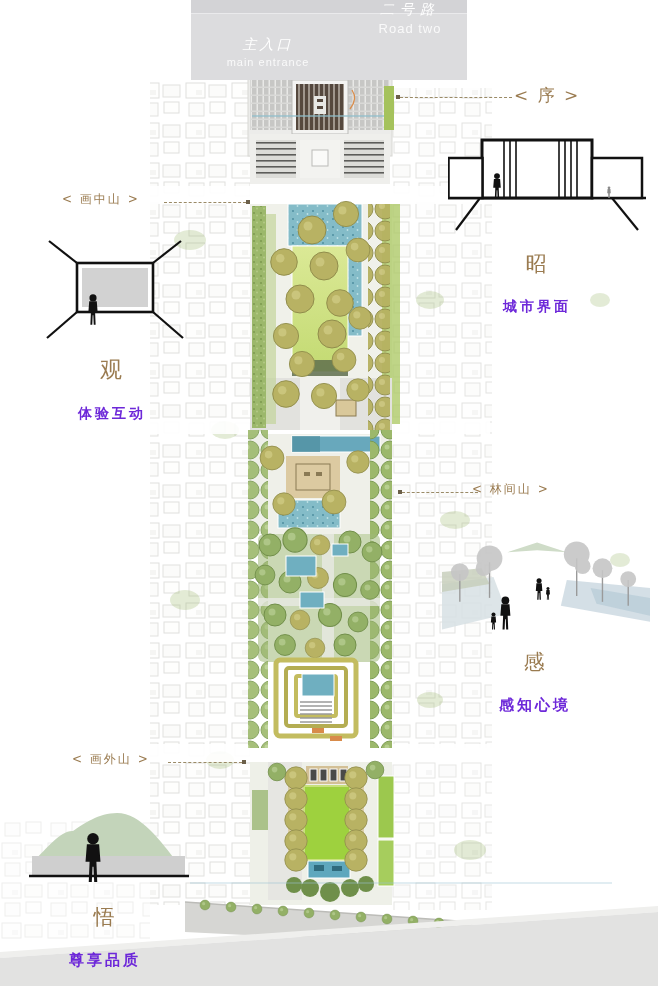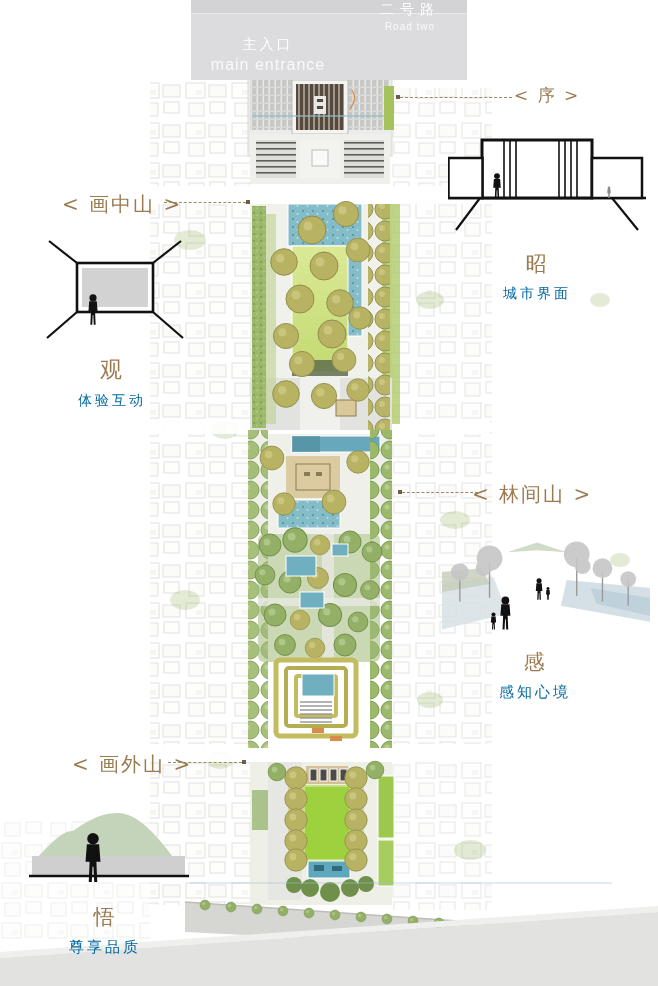--- a/index.html
+++ b/index.html
@@ -4,33 +4,33 @@
 <style>
   html,body{margin:0;padding:0;background:#ffffff;}
   .stage{position:relative;width:658px;height:986px;overflow:hidden;background:#fff;
          font-family:"Liberation Sans",sans-serif;}
   .abs{position:absolute;}
   
   .roadblock{left:191px;top:0;width:276px;height:80px;background:#dcdcde;}
   .roadblock .topstrip{position:absolute;left:0;top:0;width:100%;height:13px;background:#d3d3d6;
                        border-bottom:1px solid #eaeaec;}
   .wlabel{color:#ffffff;text-align:center;}
-  .wlabel .cn{font-size:14px;letter-spacing:6px;}
-  .wlabel .en{font-size:10px;letter-spacing:1px;opacity:.85;margin-top:2px;}
+  .wlabel .cn{font-size:14px;letter-spacing:6px;font-style:italic;}
+  .wlabel .en{font-size:13px;letter-spacing:1px;opacity:.85;margin-top:2px;}
   .road-label{left:345px;top:1px;width:130px;}
   .entrance-label{left:208px;top:36px;width:120px;text-align:center;}
   
-  .callout{color:#9a7b50;font-family:"DejaVu Serif",serif;font-size:20px;letter-spacing:2px;white-space:nowrap;}
+  .callout{color:#9a7b50;font-family:"DejaVu Serif",serif;font-size:12px;letter-spacing:2px;white-space:nowrap;}
   .callout.big{font-size:17px;}
   .leader{border-top:1px dashed #9a8a66;height:0;}
   .dot{width:4px;height:4px;background:#6b5f49;}
   
   .legend{text-align:center;font-family:"DejaVu Serif",serif;}
   .legend .title{color:#9a7b50;font-size:21px;letter-spacing:2px;}
-  .legend .sub{color:#0369a1;font-size:14px;letter-spacing:3px;margin-top:7px;font-weight:normal;}
+  .legend .sub{color:#6d28d9;font-size:14px;letter-spacing:3px;margin-top:20px;font-weight:bold;}
   svg{display:block;}
 </style>
 </head>
 <body>
 
 <div class="stage">
 
   <svg width="0" height="0" style="position:absolute">
     <defs>
       <g id="person">
@@ -297,21 +297,21 @@
 
   <div class="abs roadblock">
       <div class="topstrip"></div>
     </div>
   <div class="abs wlabel road-label">
     <div class="cn">二号路</div>
     <div class="en">Road two</div>
   </div>
   <div class="abs wlabel entrance-label">
     <div class="cn" style="font-size:14px;letter-spacing:3px">主入口</div>
-    <div class="en" style="font-size:16px">main entrance</div>
+    <div class="en" style="font-size:11px">main entrance</div>
   </div>
 
   <div class="abs callout big" style="left:514px;top:84px">&lt; 序 &gt;</div>
   <div class="abs leader" style="left:400px;top:97px;width:112px"></div>
   <div class="abs dot" style="left:396px;top:95px"></div>
 
   <div class="abs callout" style="left:62px;top:191px">&lt; 画中山 &gt;</div>
   <div class="abs leader" style="left:164px;top:202px;width:82px"></div>
   <div class="abs dot" style="left:246px;top:200px"></div>
 

